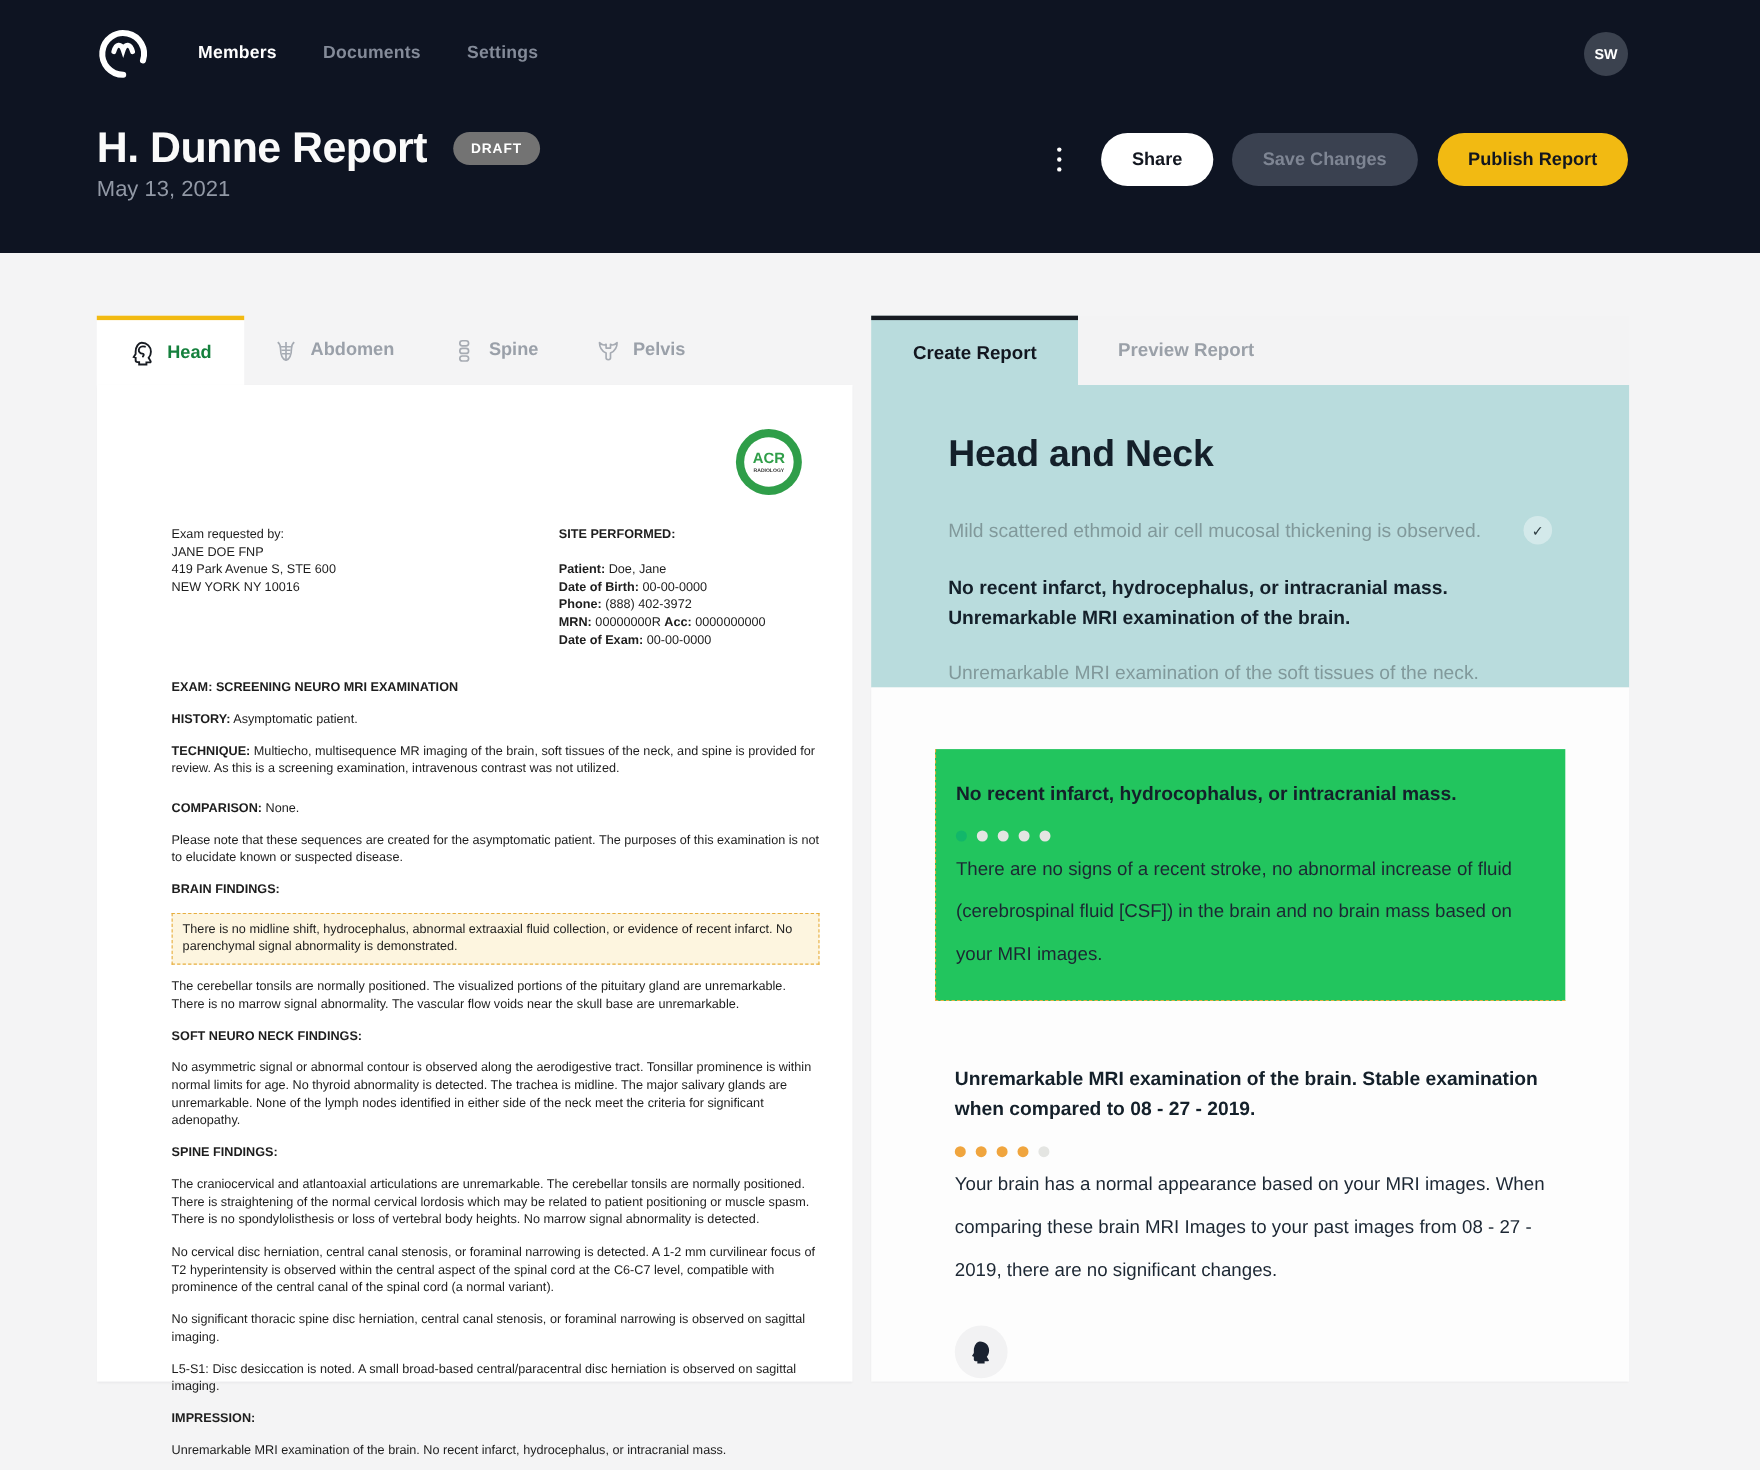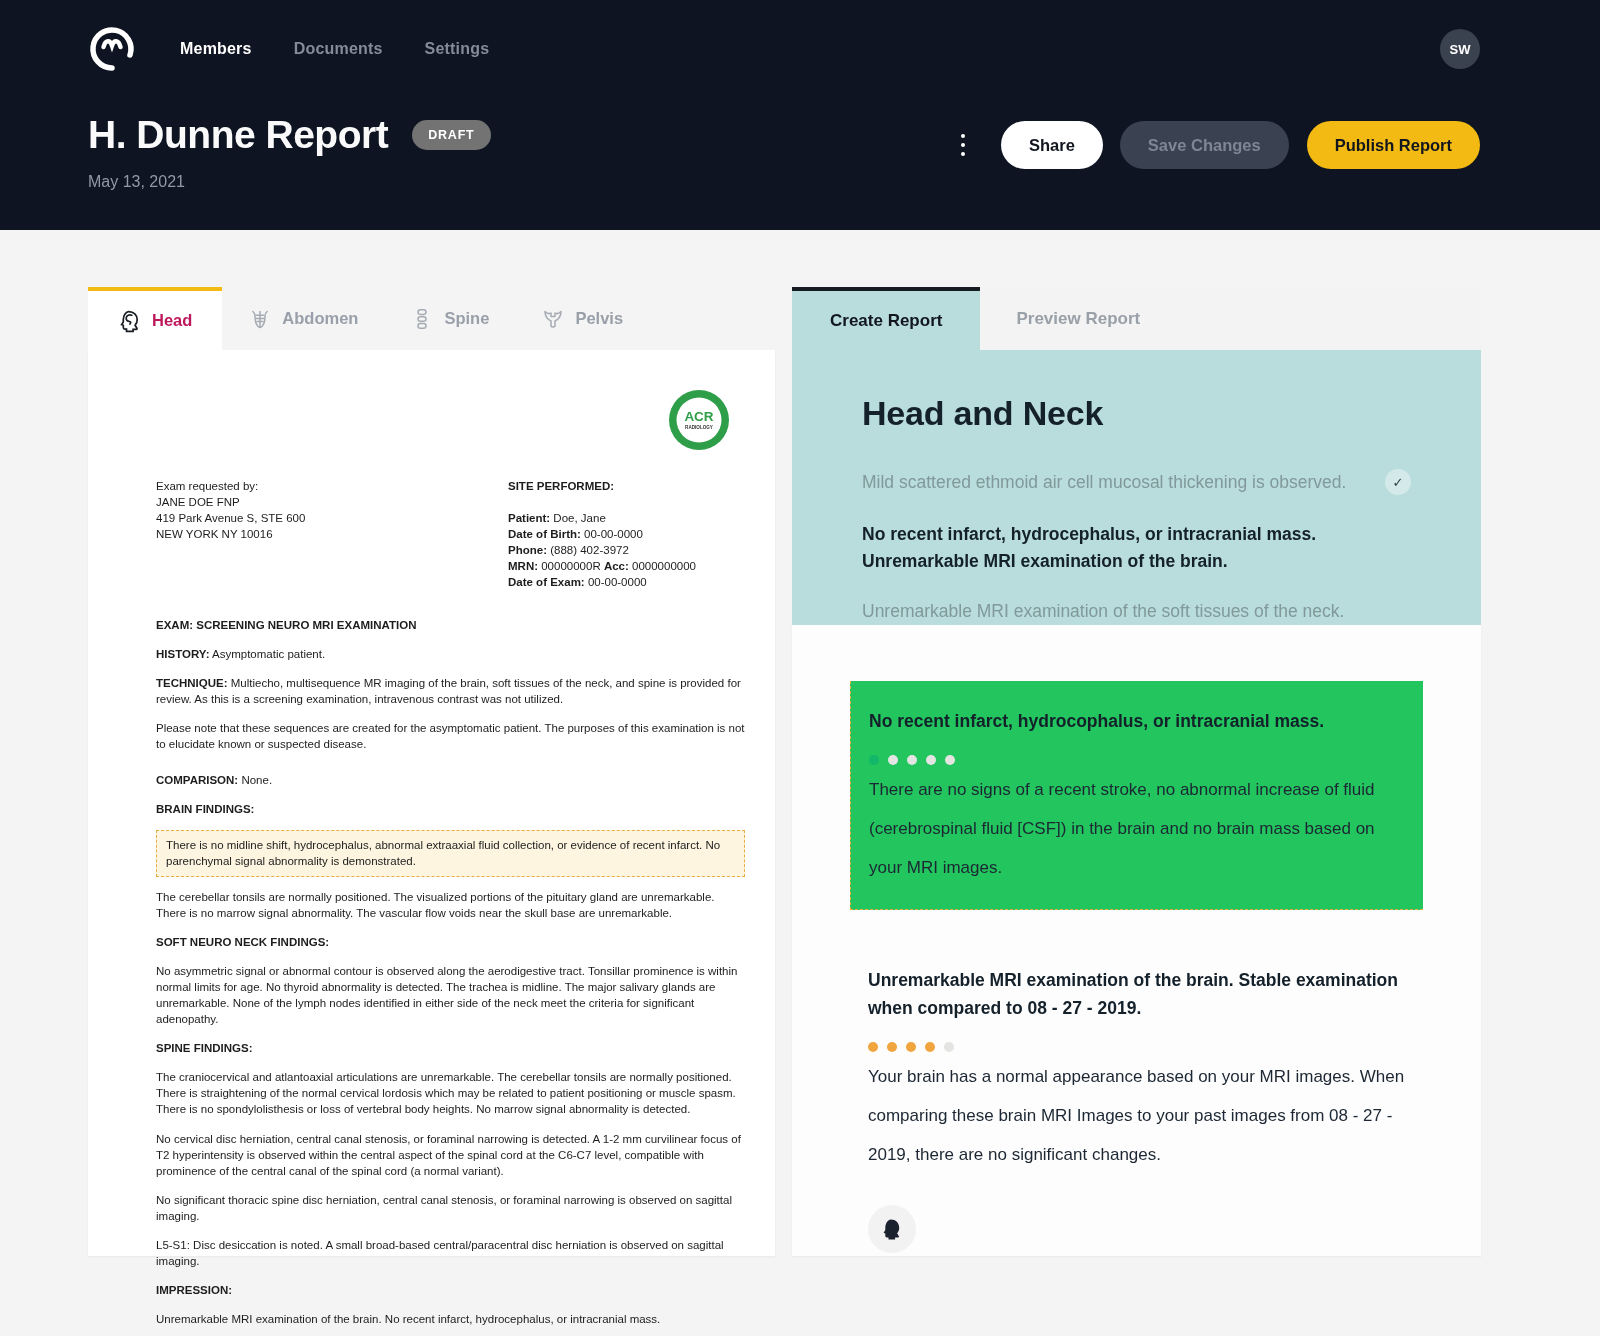--- a/index.html
+++ b/index.html
@@ -22,42 +22,42 @@
   .avatar { margin-left:auto; width:40px; height:40px; border-radius:50%;
     background:#3b424f; color:#fff; font-size:13px; font-weight:bold;
     display:flex; align-items:center; justify-content:center; cursor:pointer; }
 
   .header-main { display:flex; justify-content:space-between; align-items:flex-start;
     padding:40px 120px 0 88px; }
   .title-row { display:flex; align-items:center; }
   .page-title { font-size:39px; font-weight:600; letter-spacing:-0.5px; color:#fafafa; }
   .status-badge { margin-left:24px; background:#737373; color:#fff; font-size:12.5px;
     font-weight:bold; letter-spacing:.8px; padding:8px 16px; border-radius:16px; }
-  .page-date { margin-top:16px; color:#9299a6; font-size:16px; }
+  .page-date { margin-top:4px; color:#9299a6; font-size:20px; }
 
   .header-actions { display:flex; align-items:center; margin-top:8px; }
   .kebab { display:flex; flex-direction:column; gap:5px; margin-right:30px; padding:6px; cursor:pointer; }
   .kebab i { width:4px; height:4px; border-radius:50%; background:#fff; }
   .btn { height:48px; border:none; border-radius:24px; font-family:inherit;
     font-size:16.5px; font-weight:bold; padding:0 28px; cursor:pointer; }
   .btn-share { background:#ffffff; color:#12161f; margin-right:17px; }
   .btn-save { background:#3a4150; color:#7e8593; margin-right:18px; cursor:default; }
   .btn-publish { background:#f2ba12; color:#12161f; }
 
   
   .content { position:relative; height:1106px; }
 
   .left-region { position:absolute; left:88px; top:57px; width:687px; }
   .right-region { position:absolute; left:792px; top:57px; width:689px; }
 
   
   .left-tabs { display:flex; height:63px; align-items:stretch; }
   .l-tab { display:flex; align-items:center; gap:10px; padding:0 26px;
     font-size:16.5px; font-weight:600; color:#9aa0a9; cursor:pointer; }
-  .l-tab.active { background:#ffffff; border-top:4px solid #f2ba12; color:#be185d;
+  .l-tab.active { background:#ffffff; border-top:4px solid #f2ba12; color:#15803d;
     font-weight:bold; padding:0 30px; }
   .l-tab .ticon { width:24px; height:24px; display:inline-flex; }
 
   .left-card { background:#ffffff; height:906px; position:relative;
     box-shadow:0 1px 2px rgba(16,24,40,.05); }
 
   
   .doc { padding:40px 30px 0 68px; font-size:11.5px; line-height:1.4; color:#1d1d1d; }
   .acr-badge { position:absolute; top:38px; right:44px; width:64px; height:64px; }
   .doc-head { display:flex; margin-top:88px; }
@@ -211,22 +211,22 @@
             <div class="kv"><b>Phone:</b><span> (888) 402-3972</span></div>
             <div class="kv"><b>MRN:</b><span> 00000000R </span><b>Acc:</b><span> 0000000000</span></div>
             <div class="kv"><b>Date of Exam:</b><span> 00-00-0000</span></div>
           </div>
         </div>
 
         <div class="doc-body">
           <p class="sec-h">EXAM: SCREENING NEURO MRI EXAMINATION</p>
           <p><b>HISTORY:</b><span> Asymptomatic patient.</span></p>
           <p><b>TECHNIQUE:</b><span> Multiecho, multisequence MR imaging of the brain, soft tissues of the neck, and spine is provided for review. As this is a screening examination, intravenous contrast was not utilized.</span></p>
+          <p style="margin-top:20px;"><b>COMPARISON:</b><span> None.</span></p>
           <p>Please note that these sequences are created for the asymptomatic patient. The purposes of this examination is not to elucidate known or suspected disease.</p>
-          <p style="margin-top:20px;"><b>COMPARISON:</b><span> None.</span></p>
 
           <p class="sec-h">BRAIN FINDINGS:</p>
           <div class="hl-block">There is no midline shift, hydrocephalus, abnormal extraaxial fluid collection, or evidence of recent infarct. No parenchymal signal abnormality is demonstrated.</div>
           <p>The cerebellar tonsils are normally positioned. The visualized portions of the pituitary gland are unremarkable. There is no marrow signal abnormality. The vascular flow voids near the skull base are unremarkable.</p>
 
           <p class="sec-h">SOFT NEURO NECK FINDINGS:</p>
           <p>No asymmetric signal or abnormal contour is observed along the aerodigestive tract. Tonsillar prominence is within normal limits for age. No thyroid abnormality is detected. The trachea is midline. The major salivary glands are unremarkable. None of the lymph nodes identified in either side of the neck meet the criteria for significant adenopathy.</p>
 
           <p class="sec-h">SPINE FINDINGS:</p>
           <p>The craniocervical and atlantoaxial articulations are unremarkable. The cerebellar tonsils are normally positioned. There is straightening of the normal cervical lordosis which may be related to patient positioning or muscle spasm. There is no spondylolisthesis or loss of vertebral body heights. No marrow signal abnormality is detected.</p>

